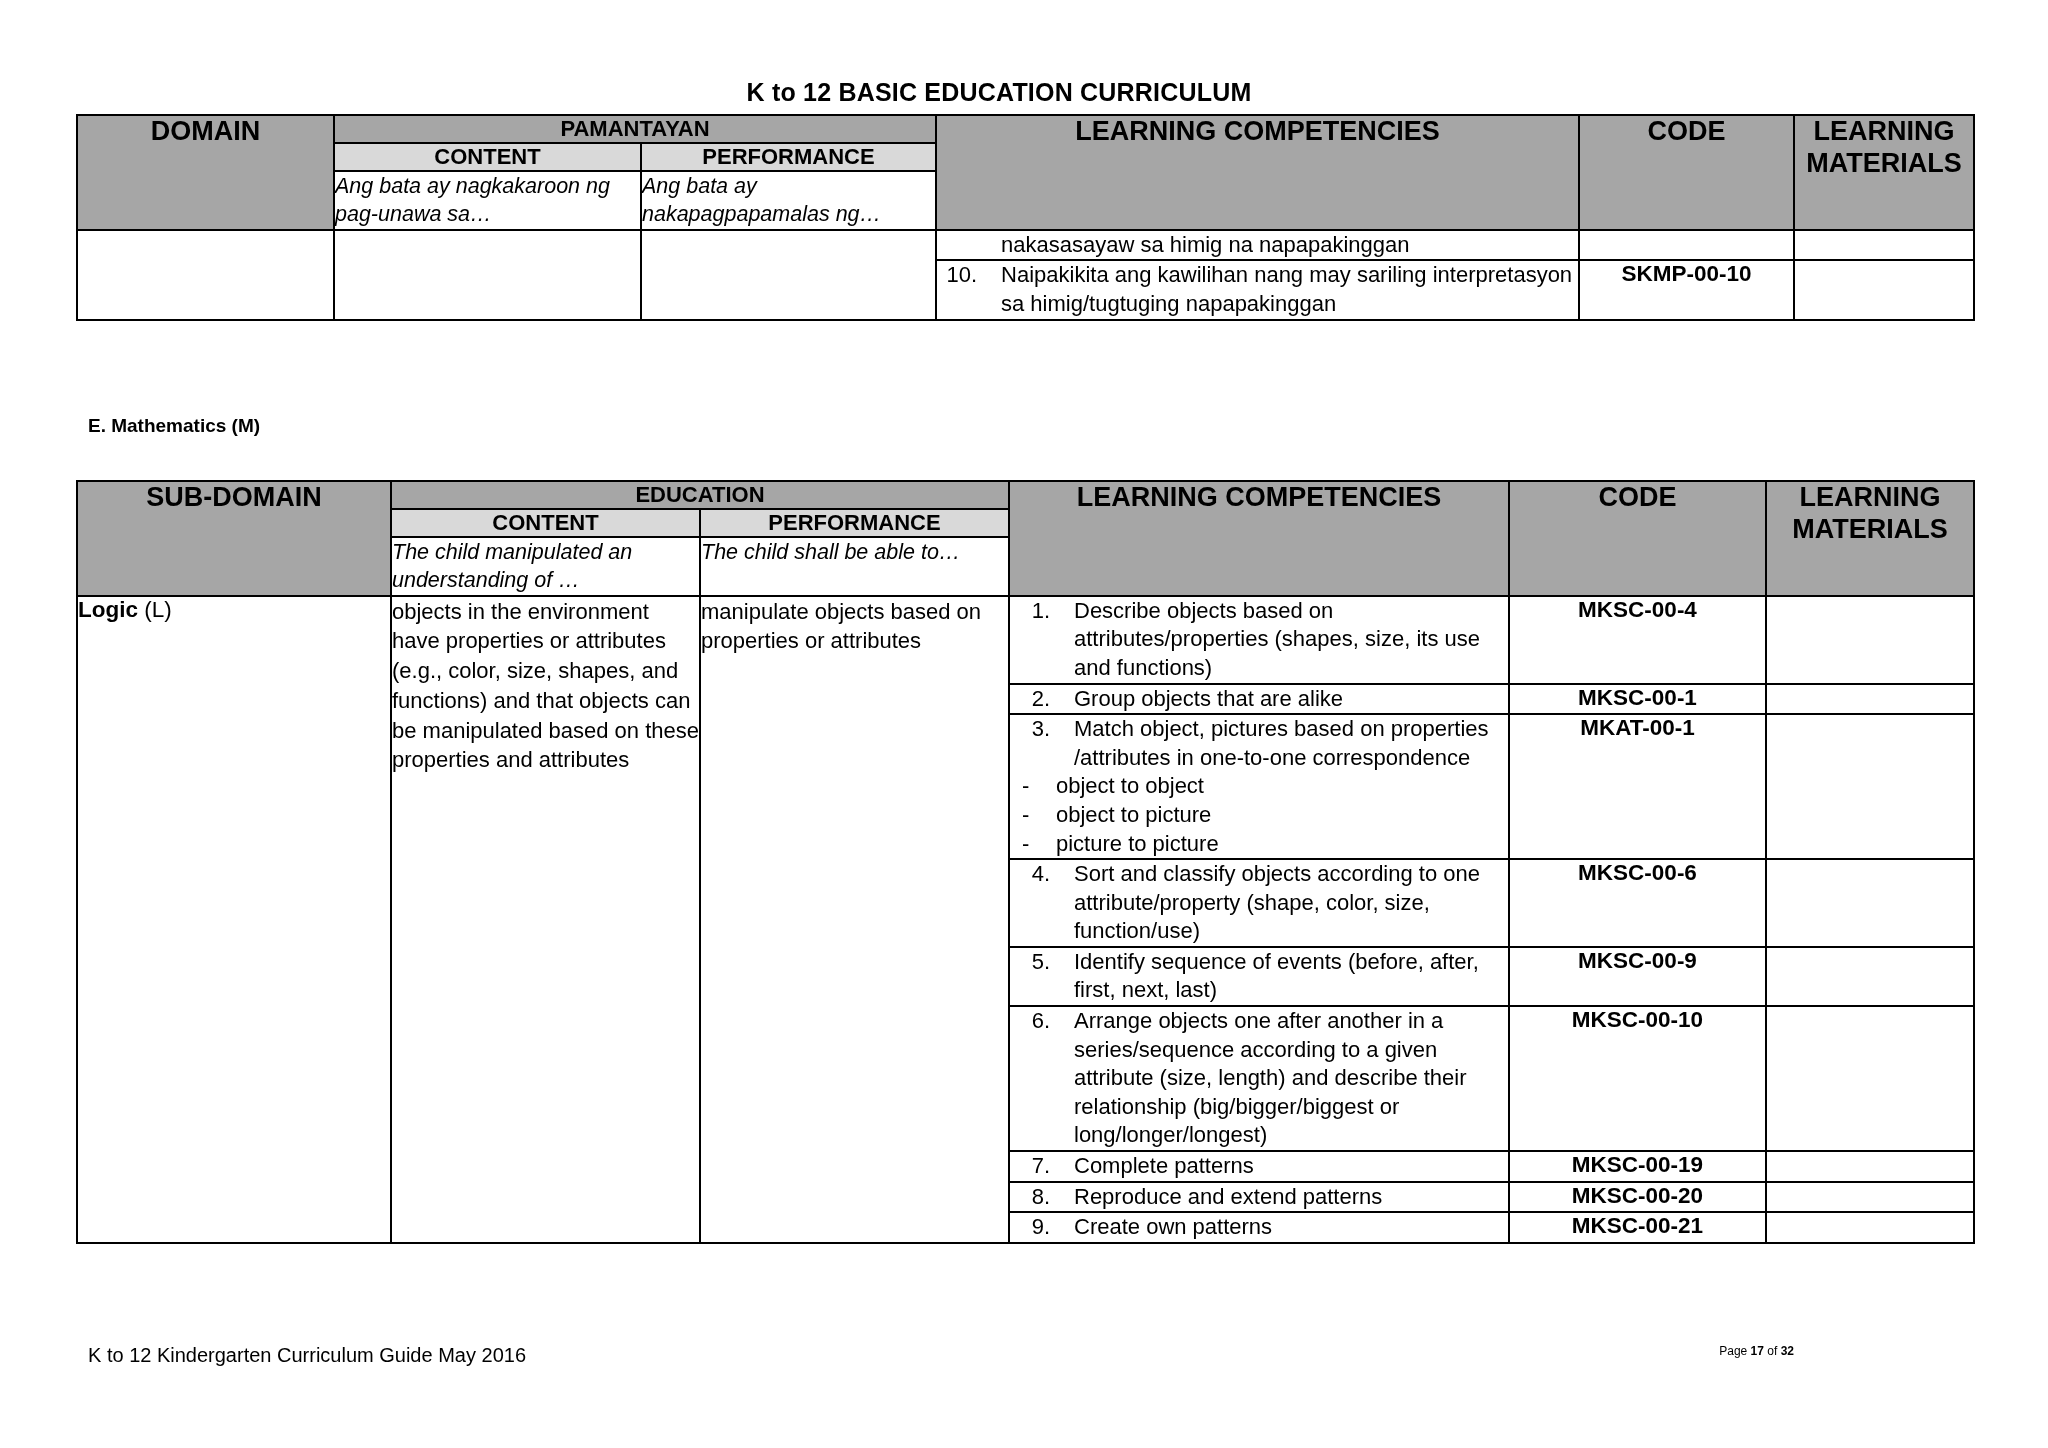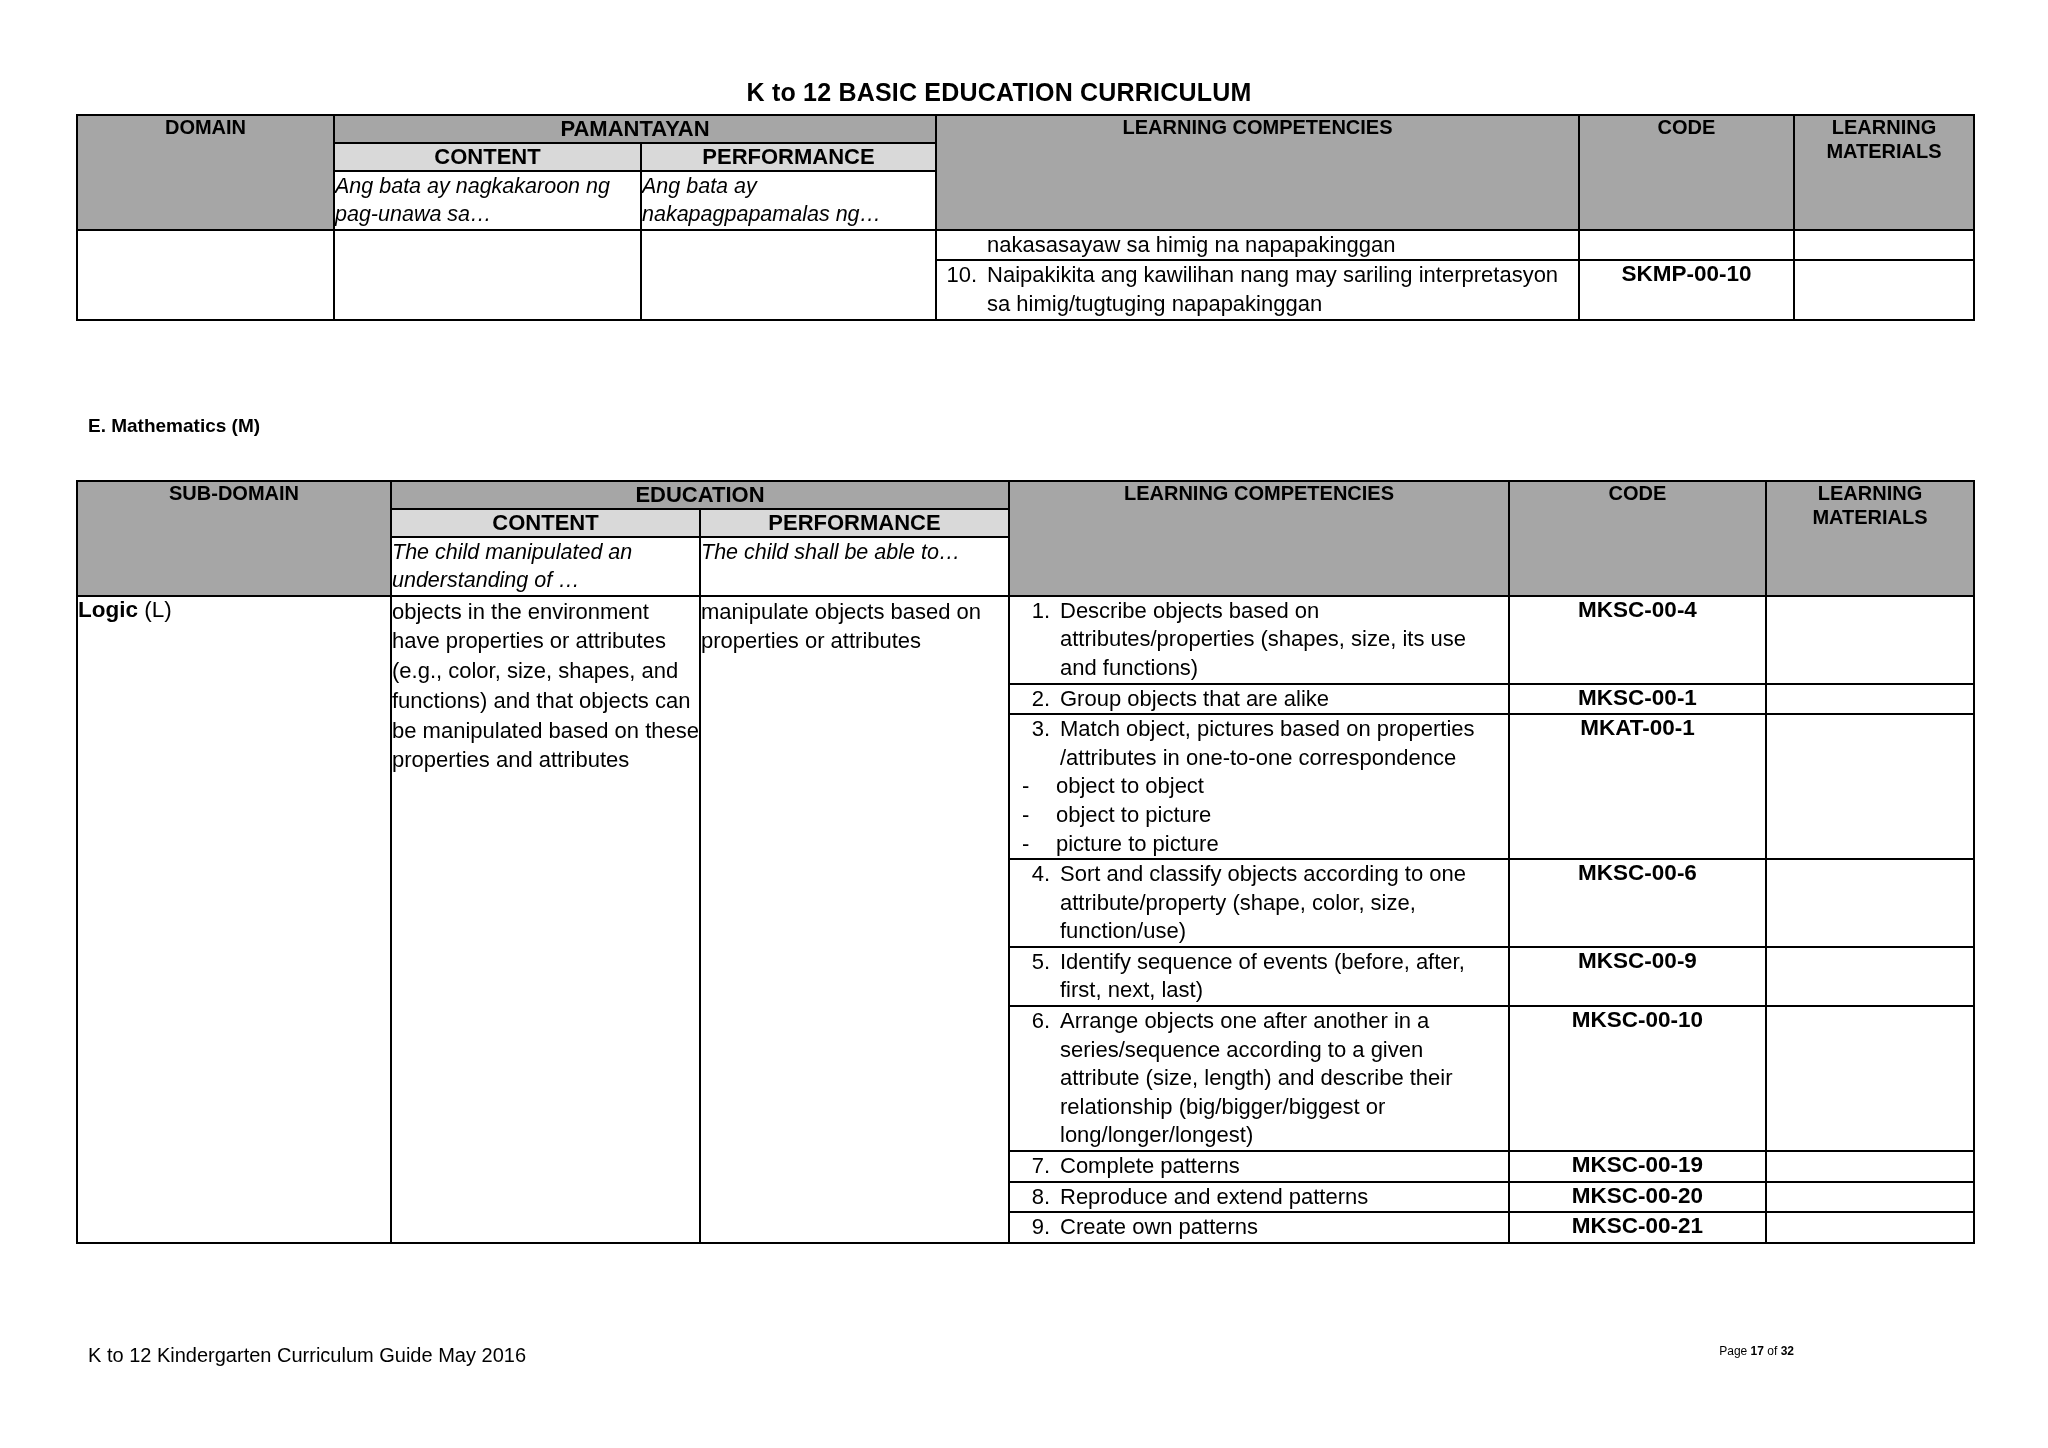--- a/index.html
+++ b/index.html
@@ -50,21 +50,21 @@
     background: #ffffff;
   }
   .hd-dark { background: #a6a6a6 !important; }
   .hd-light { background: #d9d9d9 !important; }
   .bold { font-weight: bold; }
 
   .vmid { vertical-align: middle; }
 
   .hdr-label {
     font-weight: bold;
-    font-size: 20px;
+    font-size: 27px;
     text-align: center;
     line-height: 1.18;
   }
   .hdr-sub {
     font-weight: bold;
     font-size: 22px;
     text-align: center;
     padding: 4px 0 5px 0;
   }
   .hdr-ital {
@@ -93,21 +93,21 @@
     padding: 7px 10px 8px 8px;
   }
   .lc-num-row {
     display: flex;
     align-items: flex-start;
   }
   .lc-num {
     flex: 0 0 auto;
     min-width: 40px;
     text-align: right;
-    padding-right: 10px;
+    padding-right: 24px;
   }
   .lc-body { flex: 1 1 auto; }
   .code-cell {
     font-weight: bold;
     font-size: 22.5px;
     text-align: center;
     vertical-align: middle;
   }
 
   

